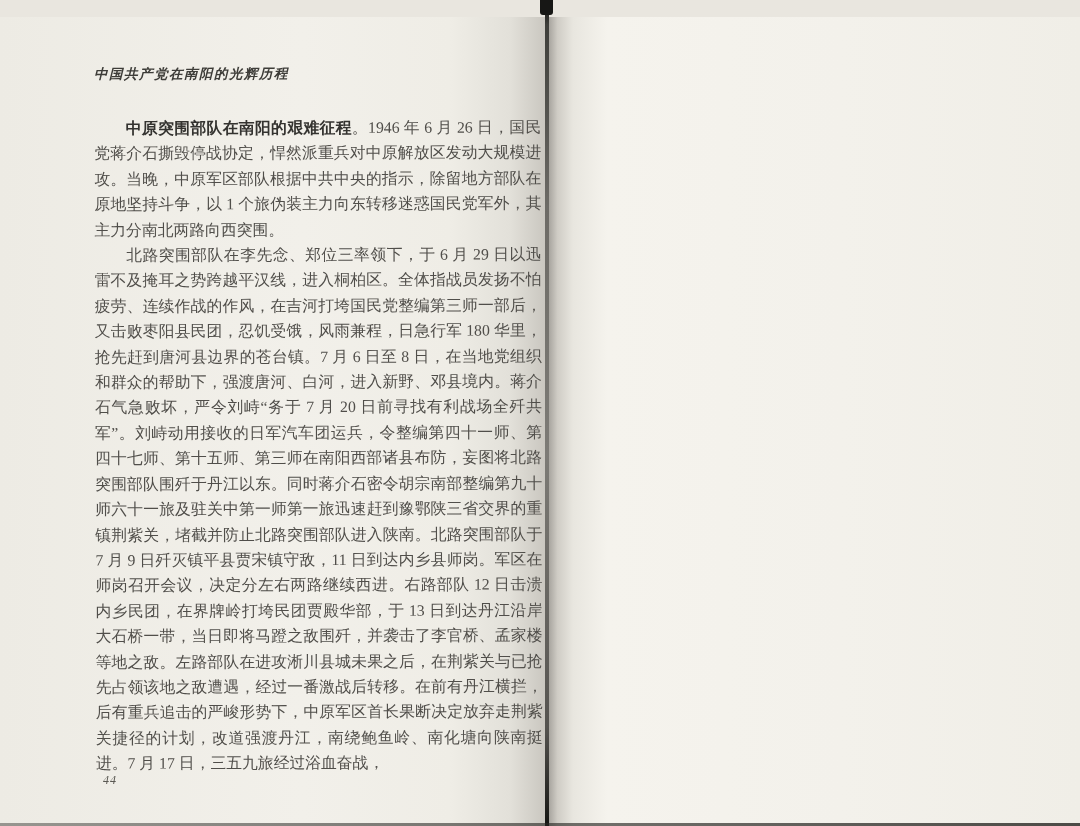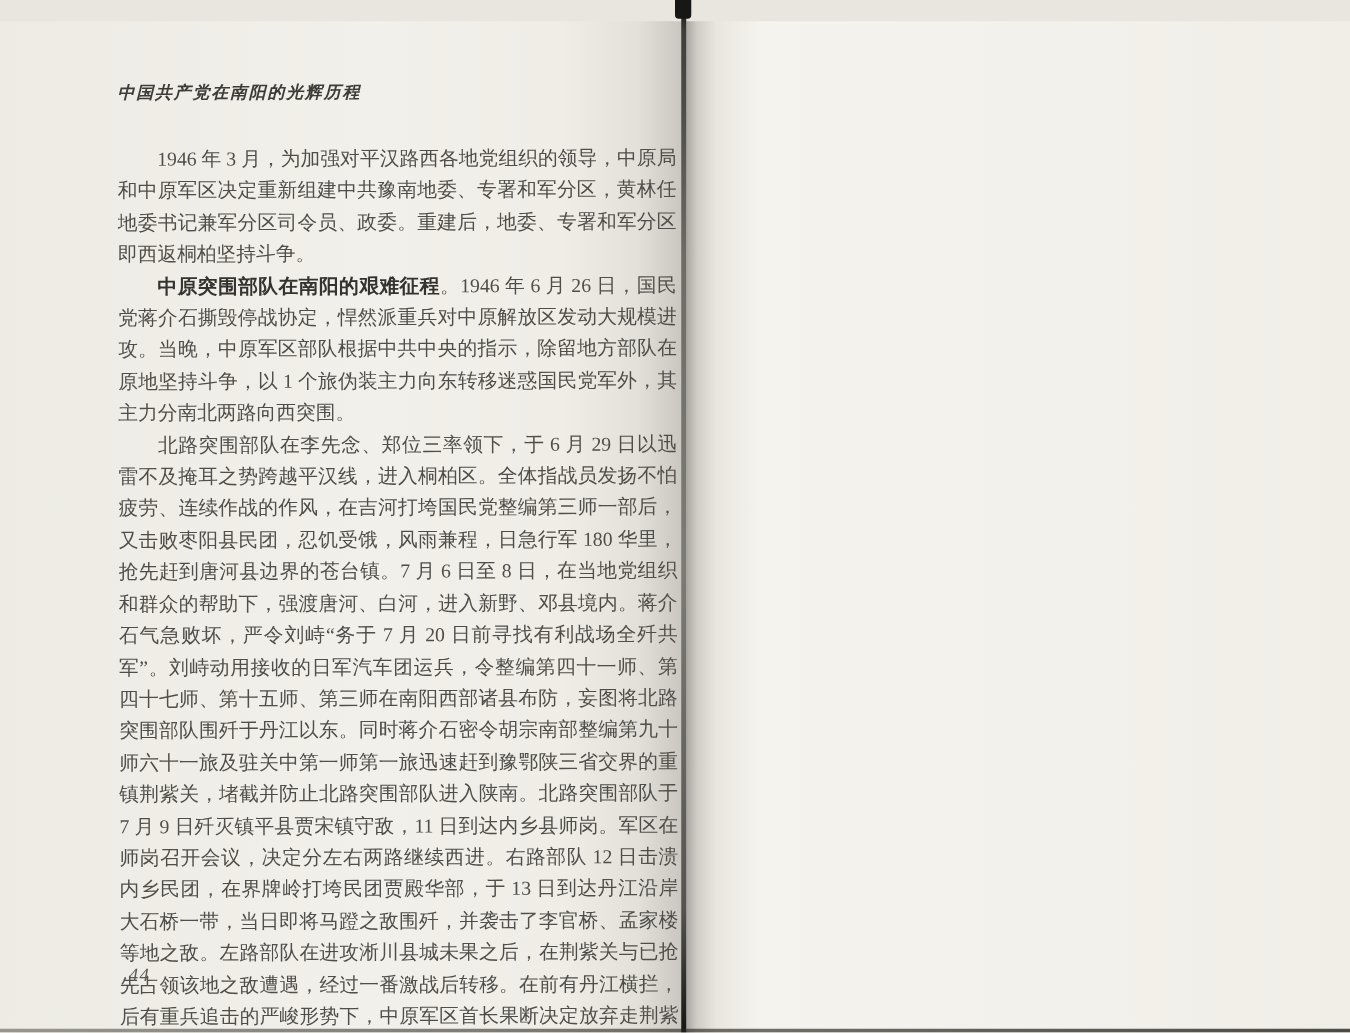--- a/index.html
+++ b/index.html
@@ -34,34 +34,33 @@
   .running-head{
     font-style:italic;font-weight:bold;color:#3d3c38;
     font-size:13.5px;letter-spacing:1.5px;
   }
   .running-head-left{margin-bottom:32px;}
   .bodytext{color:#504e4a;font-size:15.8px;line-height:25.4px;text-align:justify;}
   .bodytext p{margin:0;padding:0;}
   .bodytext p.indent{text-indent:2em;}
   .lead{font-weight:bold;color:#343330;}
   .pagenum{
-    position:absolute;font-style:italic;font-size:15px;color:#5b5953;letter-spacing:1px;
+    position:absolute;font-style:italic;font-size:12px;color:#5b5953;letter-spacing:1px;
   }
   .pagenum-left{left:103px;top:756px;}
 </style>
 </head>
 <body>
 
 <div class="book">
 
   <div class="page page-left">
     <div class="content-left">
       <div class="running-head running-head-left">中国共产党在南阳的光辉历程</div>
       <div class="bodytext">
-          <p class="para indent">1946 年 3 月，为加强对平汉路西各地党组织的领导，中原局和中原军区决定重新组建中共豫南地委、专署和军分区，黄林任地委书记兼军分区司令员、政委。重建后，地委、专署和军分区即西返桐柏坚持斗争。</p>
           <p class="para indent"><b class="lead">中原突围部队在南阳的艰难征程</b>。1946 年 6 月 26 日，国民党蒋介石撕毁停战协定，悍然派重兵对中原解放区发动大规模进攻。当晚，中原军区部队根据中共中央的指示，除留地方部队在原地坚持斗争，以 1 个旅伪装主力向东转移迷惑国民党军外，其主力分南北两路向西突围。</p>
           <p class="para indent">北路突围部队在李先念、郑位三率领下，于 6 月 29 日以迅雷不及掩耳之势跨越平汉线，进入桐柏区。全体指战员发扬不怕疲劳、连续作战的作风，在吉河打垮国民党整编第三师一部后，又击败枣阳县民团，忍饥受饿，风雨兼程，日急行军 180 华里，抢先赶到唐河县边界的苍台镇。7 月 6 日至 8 日，在当地党组织和群众的帮助下，强渡唐河、白河，进入新野、邓县境内。蒋介石气急败坏，严令刘峙“务于 7 月 20 日前寻找有利战场全歼共军”。刘峙动用接收的日军汽车团运兵，令整编第四十一师、第四十七师、第十五师、第三师在南阳西部诸县布防，妄图将北路突围部队围歼于丹江以东。同时蒋介石密令胡宗南部整编第九十师六十一旅及驻关中第一师第一旅迅速赶到豫鄂陕三省交界的重镇荆紫关，堵截并防止北路突围部队进入陕南。北路突围部队于 7 月 9 日歼灭镇平县贾宋镇守敌，11 日到达内乡县师岗。军区在师岗召开会议，决定分左右两路继续西进。右路部队 12 日击溃内乡民团，在界牌岭打垮民团贾殿华部，于 13 日到达丹江沿岸大石桥一带，当日即将马蹬之敌围歼，并袭击了李官桥、孟家楼等地之敌。左路部队在进攻淅川县城未果之后，在荆紫关与已抢先占领该地之敌遭遇，经过一番激战后转移。在前有丹江横拦，后有重兵追击的严峻形势下，中原军区首长果断决定放弃走荆紫关捷径的计划，改道强渡丹江，南绕鲍鱼岭、南化塘向陕南挺进。7 月 17 日，三五九旅经过浴血奋战，</p>
         </div>
     </div>
     <div class="pagenum pagenum-left">44</div>
   </div>
 
   <div class="page page-right">
     
     

